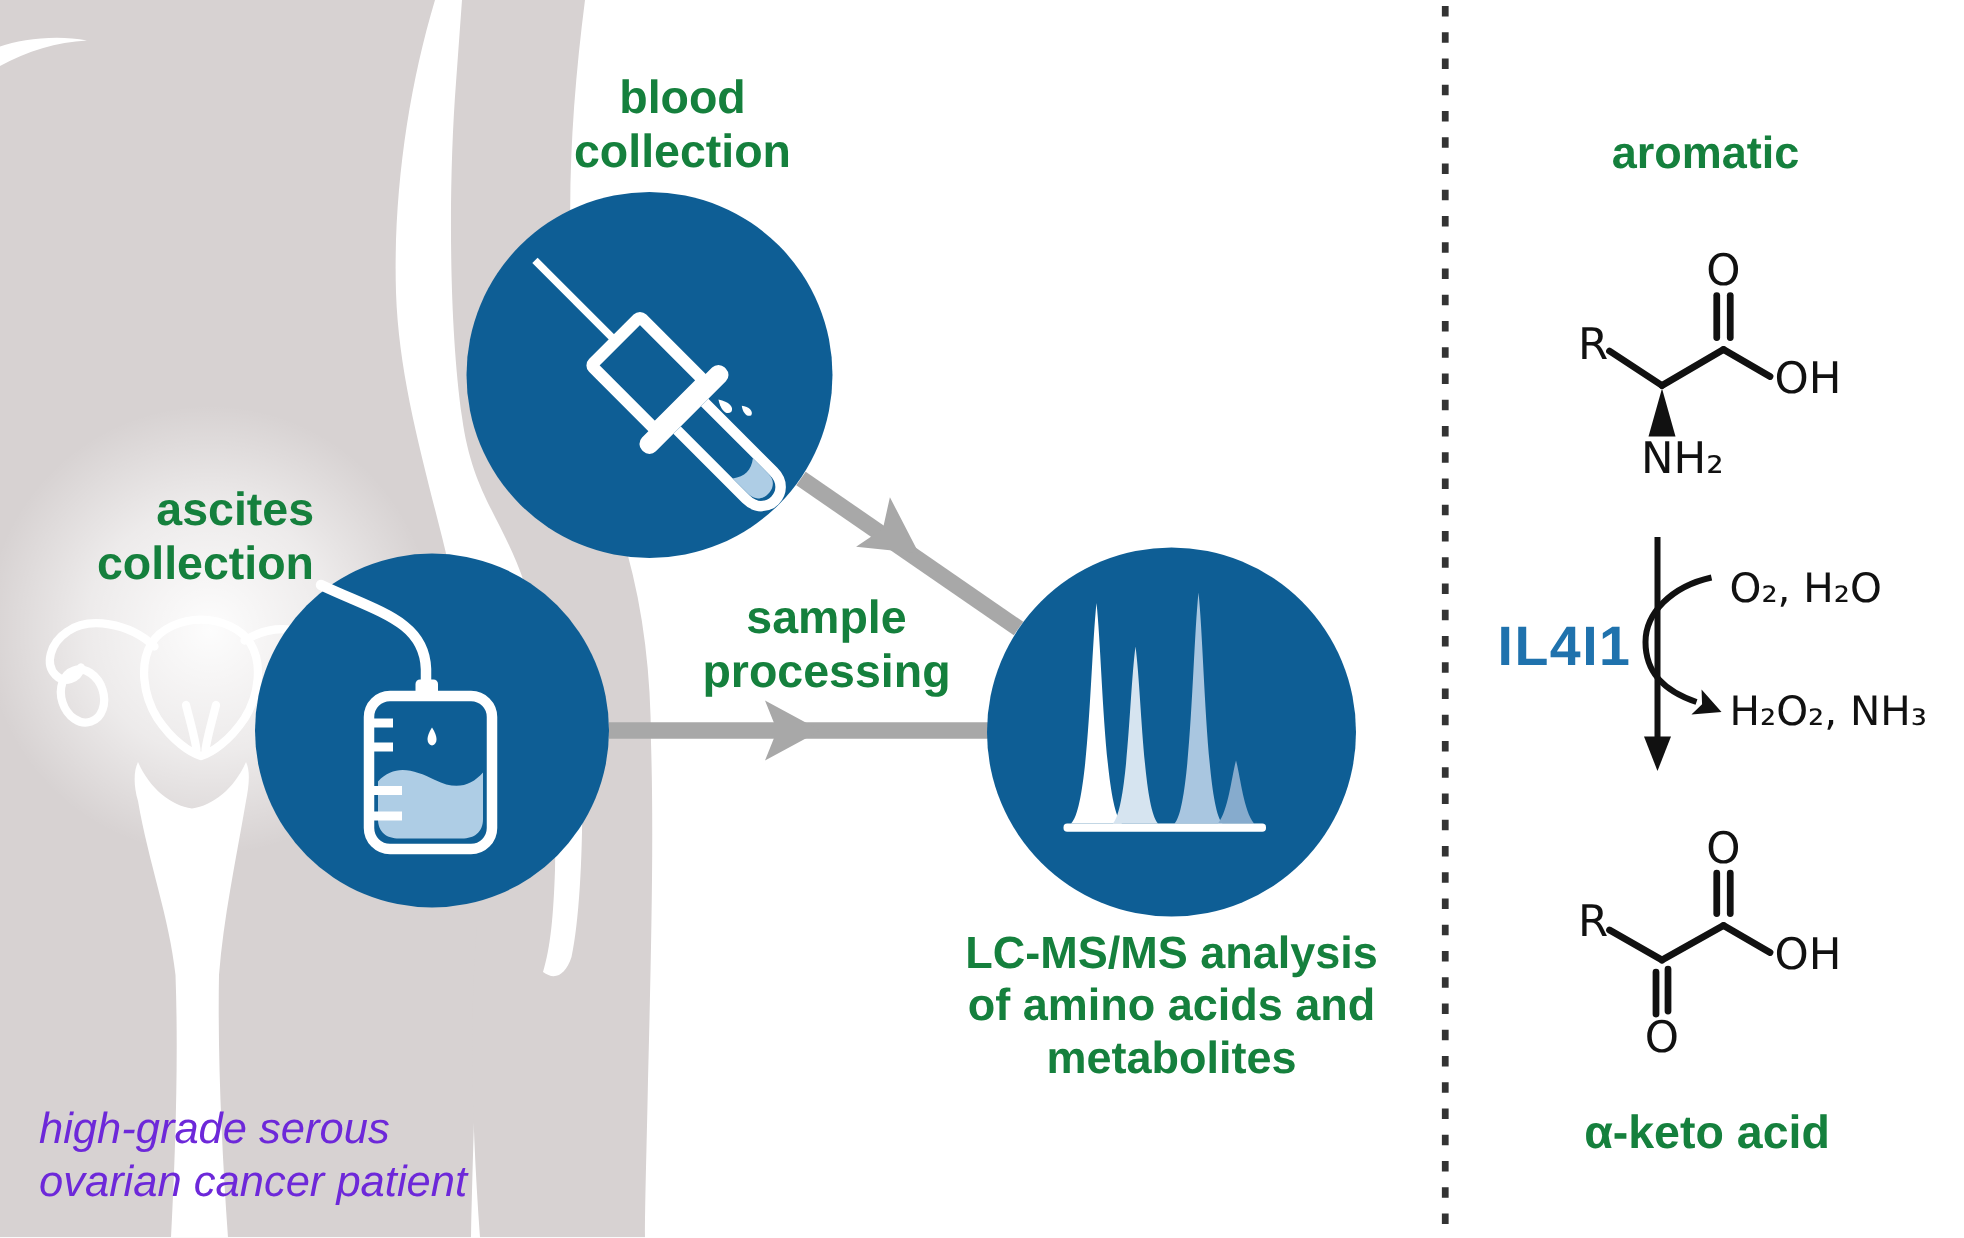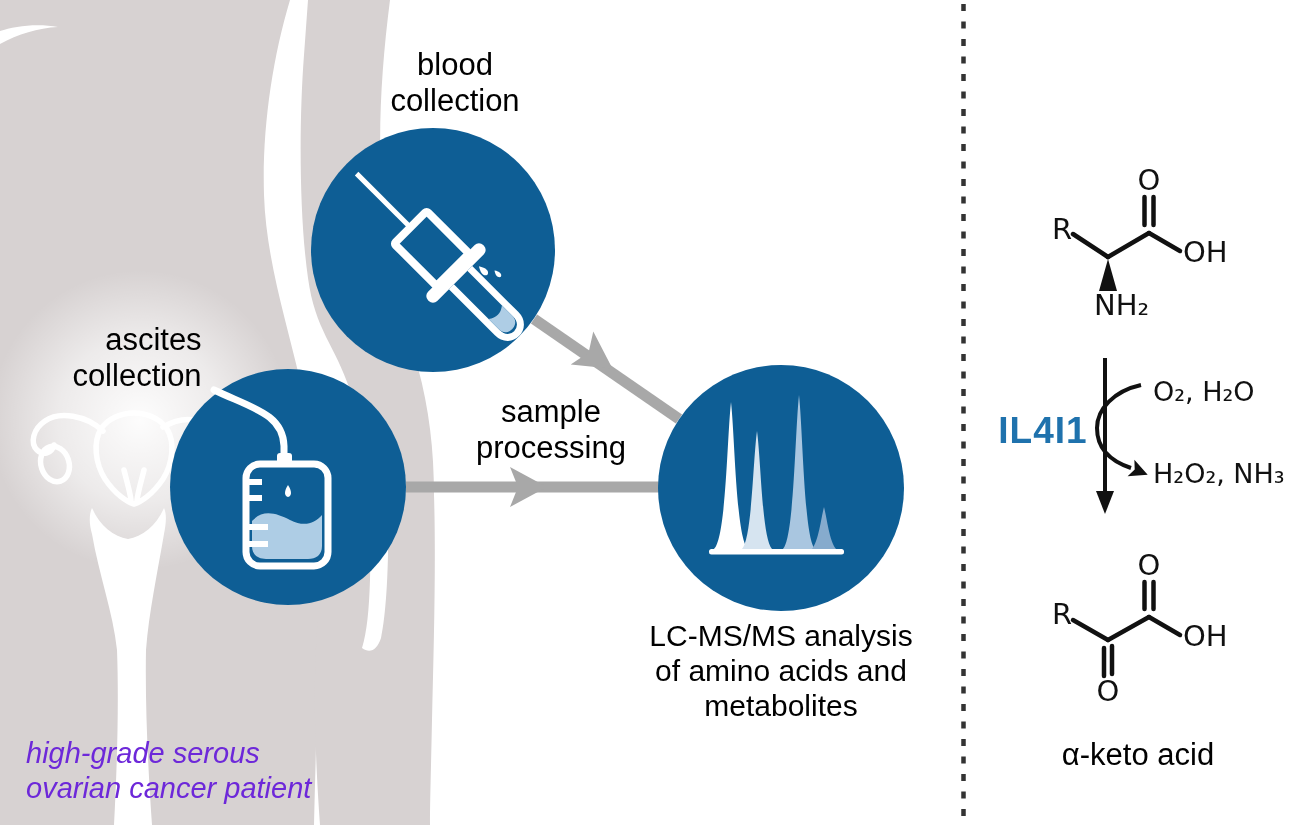--- a/index.html
+++ b/index.html
@@ -2,21 +2,21 @@
 <html><head>
 <meta charset="utf-8">
 <style>
   html,body{margin:0;padding:0;background:#fff;}
   .stage{
     position:relative;width:1309px;height:825px;background:#ffffff;overflow:hidden;
     font-family:"Liberation Sans","DejaVu Sans",sans-serif;color:#111;
   }
   .layer{position:absolute;left:0;top:0;}
   .lbl{
-    position:absolute;font-weight:normal;color:#000000;text-align:center;
+    position:absolute;font-weight:bold;color:#15803d;text-align:center;
     white-space:pre-line;line-height:1.16;transform:translateX(-50%);
   }
   .lbl-left{
     position:absolute;font-weight:normal;color:#6d28d9;text-align:left;
     white-space:pre-line;line-height:1.2;font-style:italic;
   }
   .enzyme{
     position:absolute;font-weight:bold;color:#1f72ad;transform:translateX(-50%);
     font-size:37px;letter-spacing:1px;
   }
@@ -175,19 +175,20 @@
 of amino acids and
 metabolites</div>
 
   <div class="lbl" style="left:551px;top:394px;font-size:31px;">sample
 processing</div>
 
   <div class="lbl-left" style="left:26px;top:736px;font-size:29px;">high-grade serous
 ovarian cancer patient</div>
 
   <div class="lbl" style="left:1137px;top:51px;font-size:30px;">
+    <div>aromatic</div>
   </div>
 
   <div class="enzyme" style="left:1043px;top:410px;text-align:center;">IL4I1</div>
 
   <div class="lbl" style="left:1138px;top:737px;font-size:31px;">α-keto acid</div>
 
 </div>
 
 </body></html>

